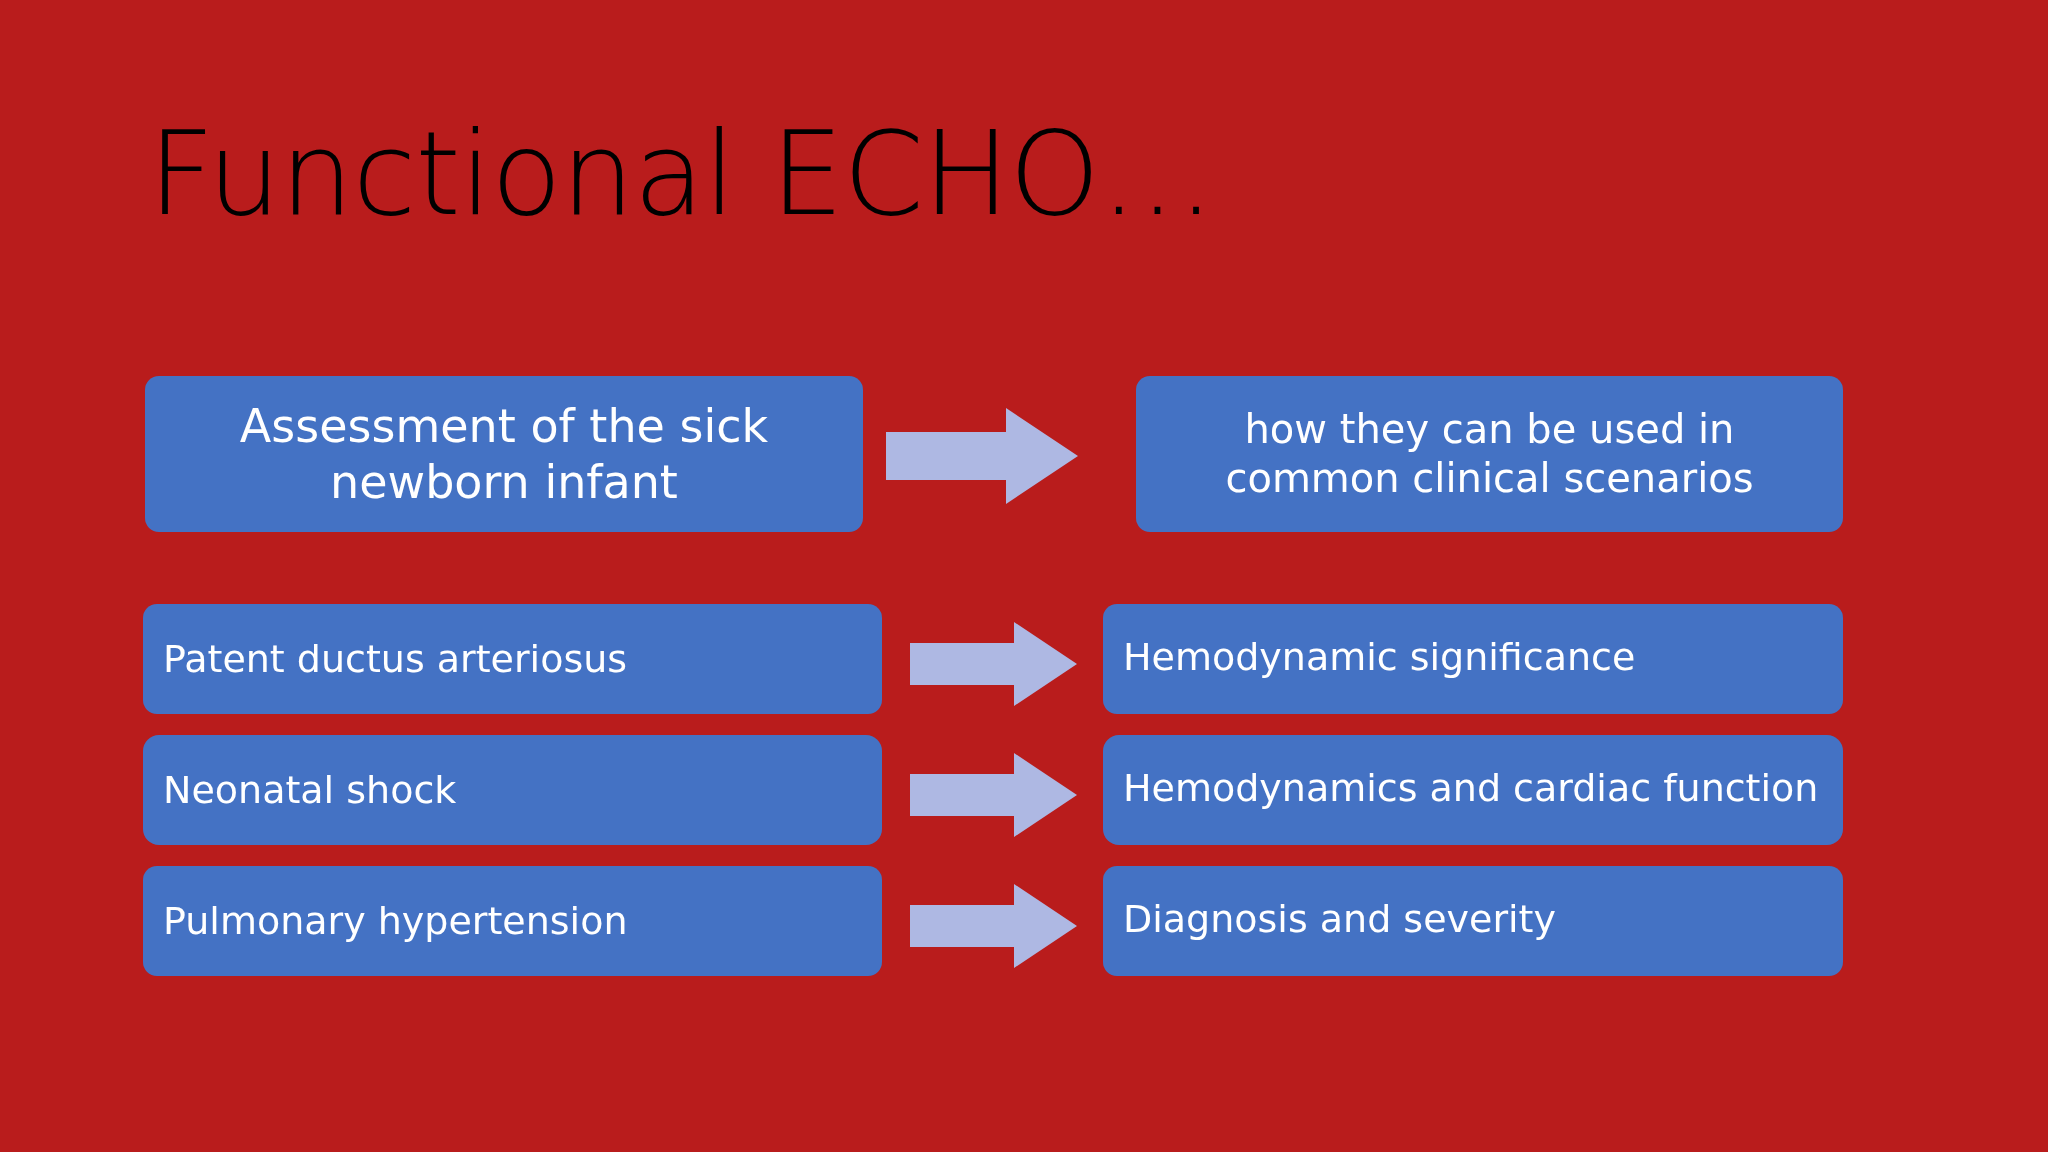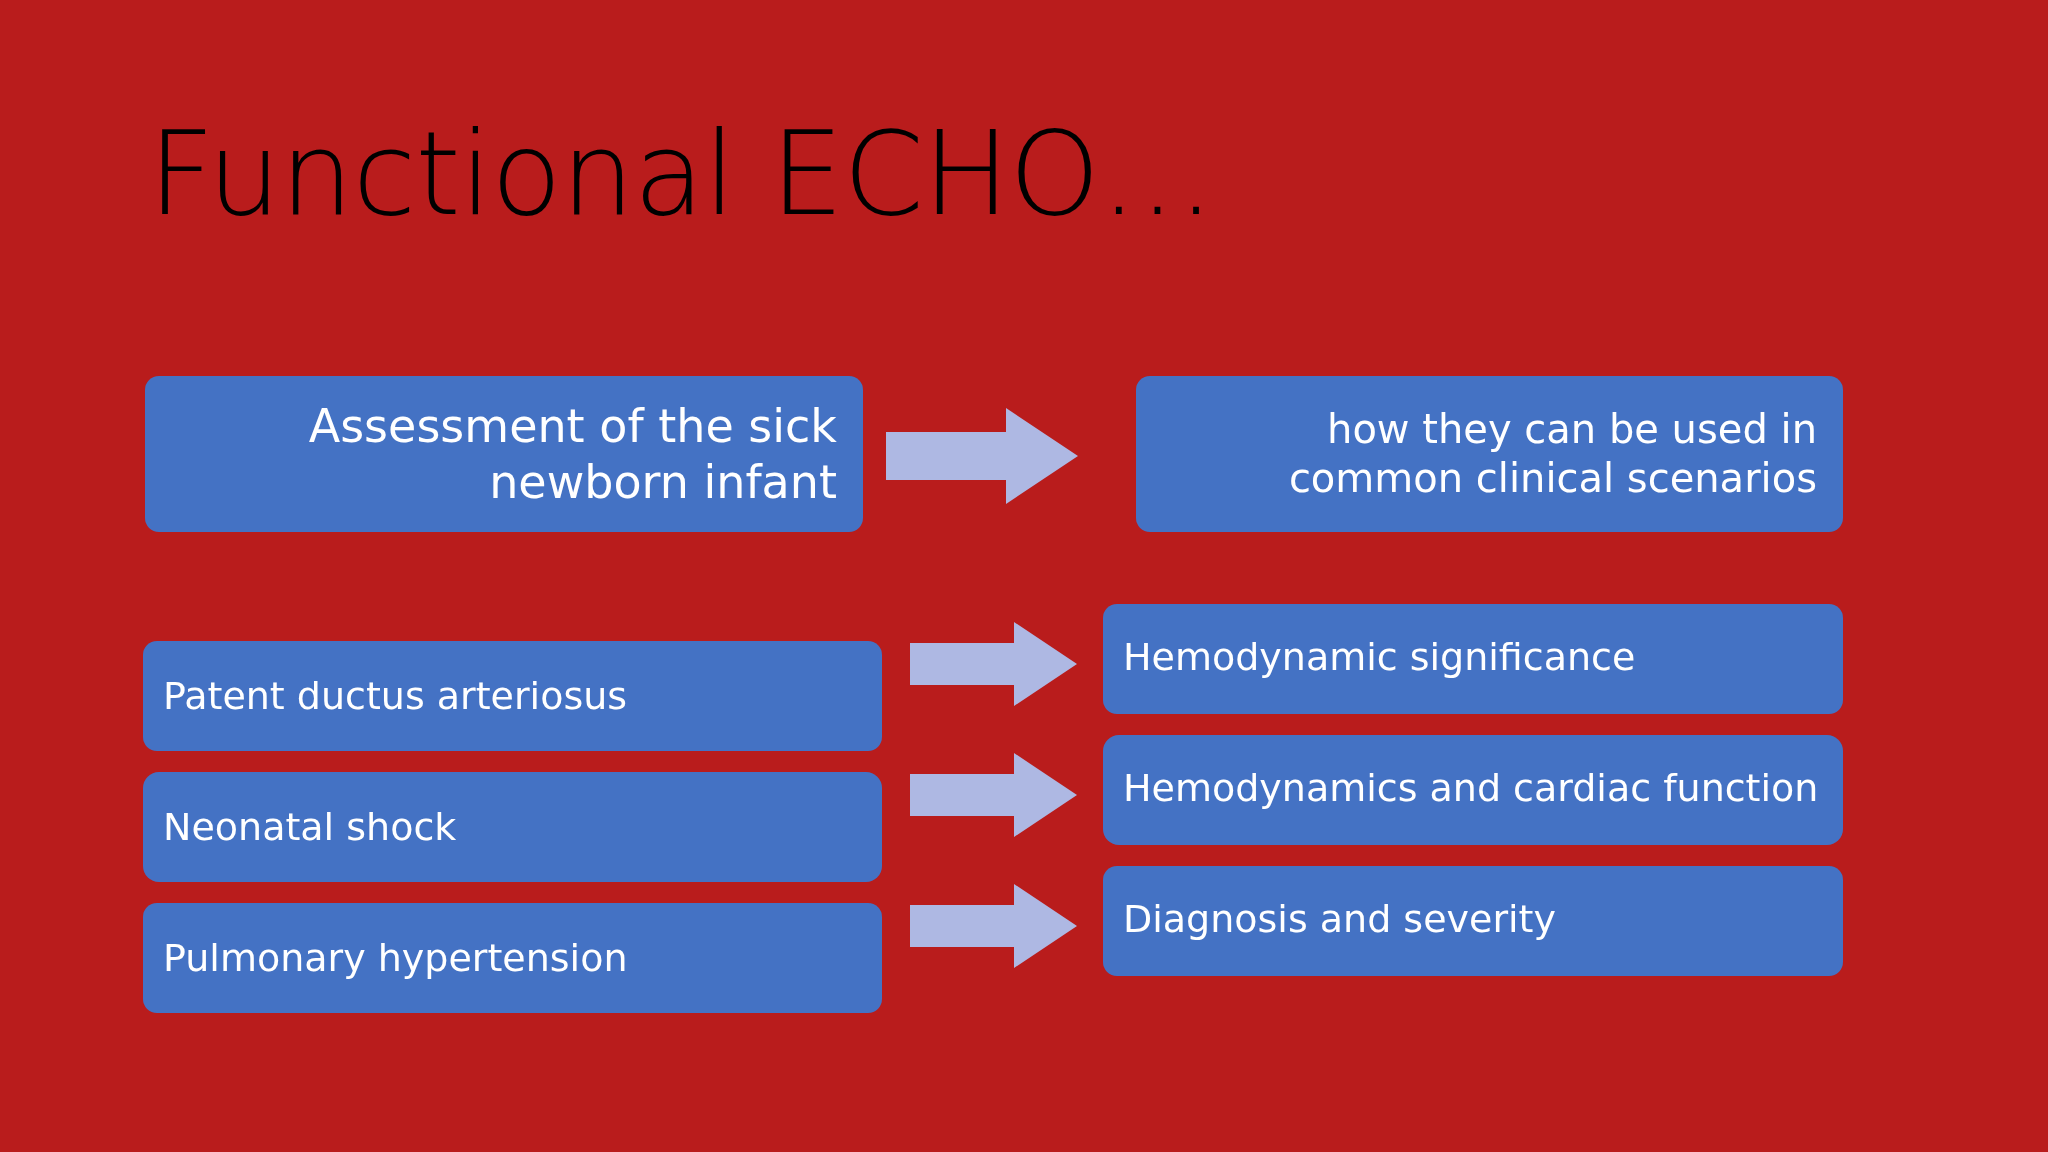--- a/index.html
+++ b/index.html
@@ -42,21 +42,21 @@
     border-radius: 14px;
     color: #ffffff;
     display: flex;
     align-items: center;
     font-family: "DejaVu Sans", "Liberation Sans", sans-serif;
     font-weight: 400;
     line-height: 1.22;
   }
   .pbox.center {
     justify-content: center;
-    text-align: right;
+    text-align: center;
   }
   .pbox.left {
     justify-content: flex-start;
     text-align: left;
   }
   .pbox .ptext {
     display: block;
     width: 100%;
   }
 
@@ -70,21 +70,20 @@
     left: 1136px; top: 376px;  width: 707px;  height: 156px;
     font-size: 40px;
     padding: 0 26px;
   }
 
   
   .rowlist-left {
     left: 143px;  width: 739px;  height: 110px;
     font-size: 38px;
     padding: 0 8px 0 20px;
-    margin-top: 37px;
   }
   .rowlist-right {
     left: 1103px; width: 740px;  height: 110px;
     font-size: 38px;
     padding: 0 0 4px 20px;
   }
   .r2 { top: 604px; }
   .r3 { top: 735px; border-radius: 16px; }
   .r4 { top: 866px; }
 

